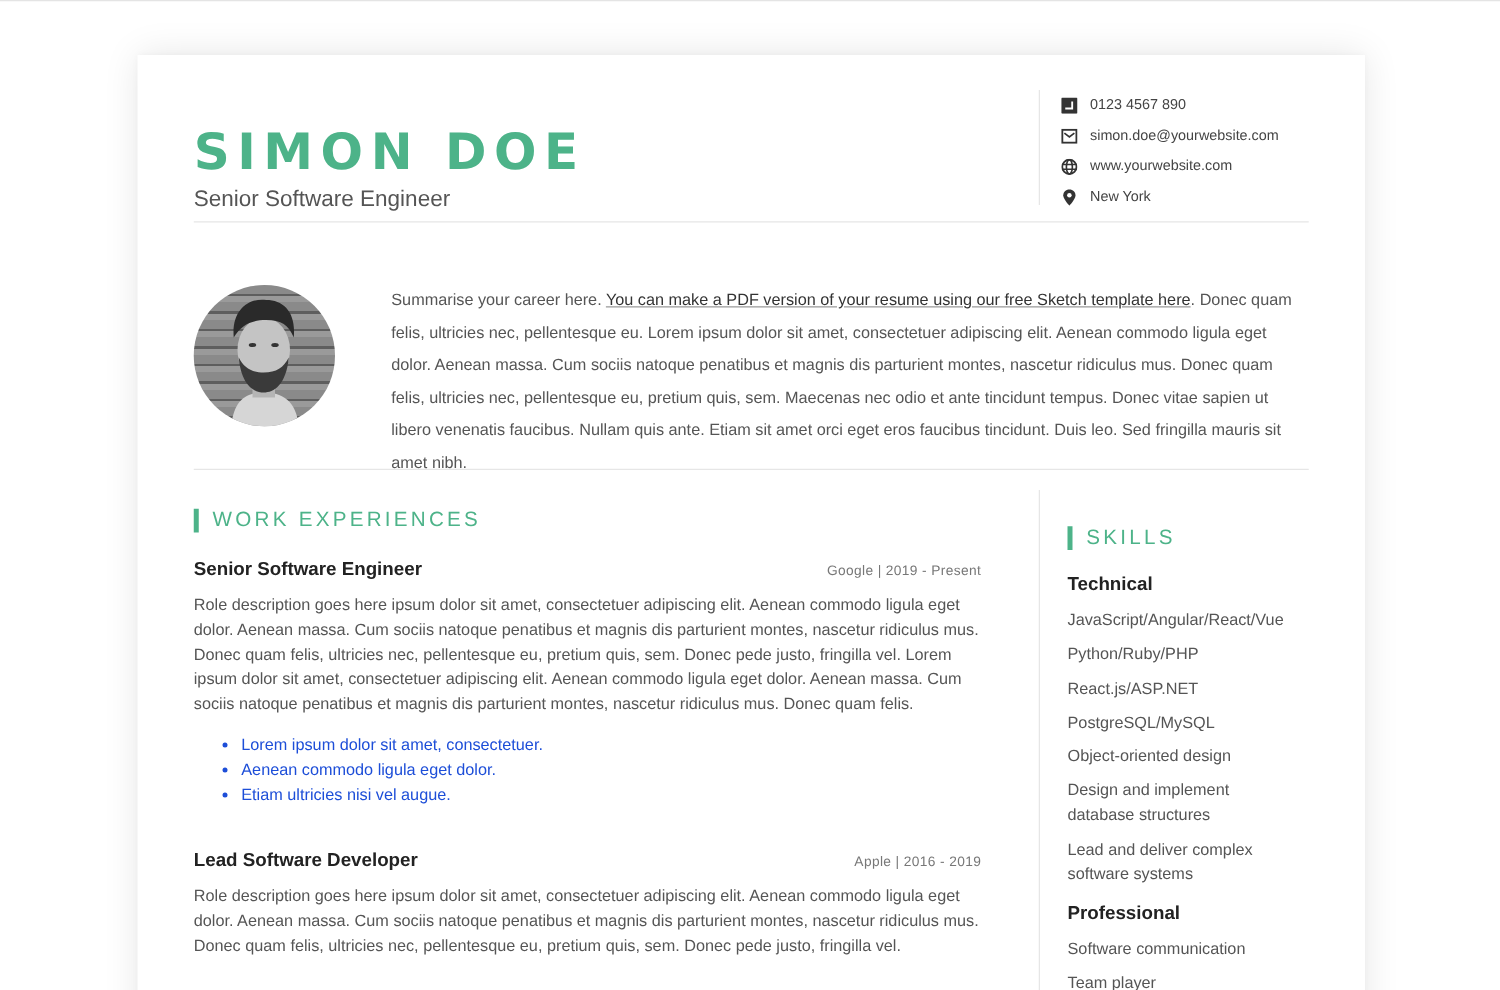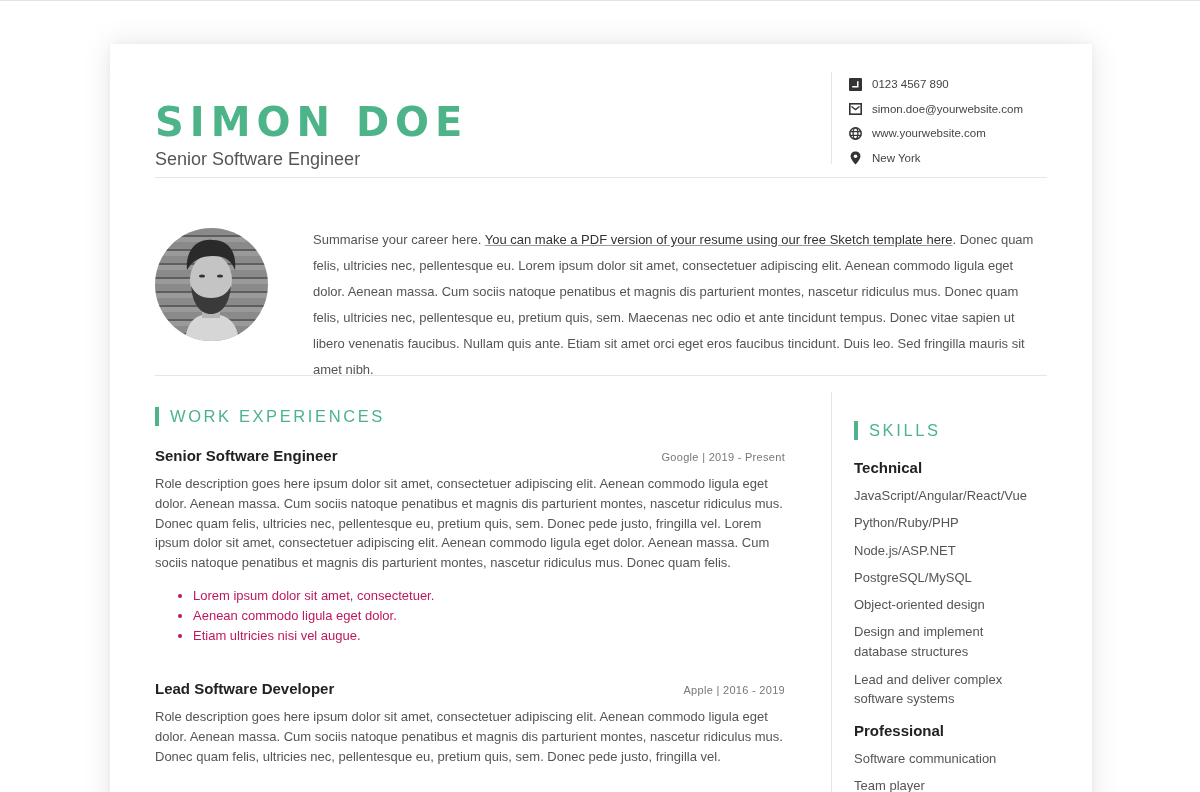--- a/index.html
+++ b/index.html
@@ -69,21 +69,21 @@
     }
     .section-title .bar { width: 4px; height: 19px; background: #4db389; margin-right: 11px; }
     .left-col .section-title { position: absolute; top: 30px; left: 0; }
     .right-col .section-title { margin-top: 28px; }
 
     .job { position: absolute; left: 0; width: 630px; }
     .job-head { display: flex; justify-content: space-between; align-items: baseline; height: 20px; }
     .job-title { font-size: 15px; font-weight: bold; color: #222; }
     .job-meta { font-size: 11px; color: #777; letter-spacing: 0.3px; }
     .job-desc { font-size: 13px; line-height: 19.8px; color: #555; margin-top: 7px; }
-    .job-bullets { list-style: disc; margin-left: 38px; margin-top: 13px; font-size: 13px; line-height: 20px; color: #be185d; }
+    .job-bullets { list-style: disc; margin-left: 38px; margin-top: 13px; font-size: 13px; line-height: 20px; color: #1d4ed8; }
 
     .skill-group-title { font-size: 15px; font-weight: bold; color: #222; margin-top: 19px; height: 20px; }
     .skill-item { font-size: 13px; line-height: 19.8px; color: #555; margin-top: 7.5px; }
     .skill-item.first { margin-top: 7px; }
   </style>
 </head>
 <body>
 
 <div class="top-rule"></div>
 
@@ -182,21 +182,21 @@
 
       <div class="right-col">
         <div class="section-title">
           <span class="bar"></span>
           <span>SKILLS</span>
         </div>
 
         <div class="skill-group-title">Technical</div>
         <div class="skill-item first">JavaScript/Angular/React/Vue</div>
         <div class="skill-item">Python/Ruby/PHP</div>
-        <div class="skill-item">Node.js/ASP.NET</div>
+        <div class="skill-item">React.js/ASP.NET</div>
         <div class="skill-item">PostgreSQL/MySQL</div>
         <div class="skill-item">Object-oriented design</div>
         <div class="skill-item" style="width:170px;">Design and implement database structures</div>
         <div class="skill-item" style="width:170px;">Lead and deliver complex software systems</div>
 
         <div class="skill-group-title" style="margin-top:13px;">Professional</div>
         <div class="skill-item first">Software communication</div>
         <div class="skill-item">Team player</div>
       </div>
     </div>

